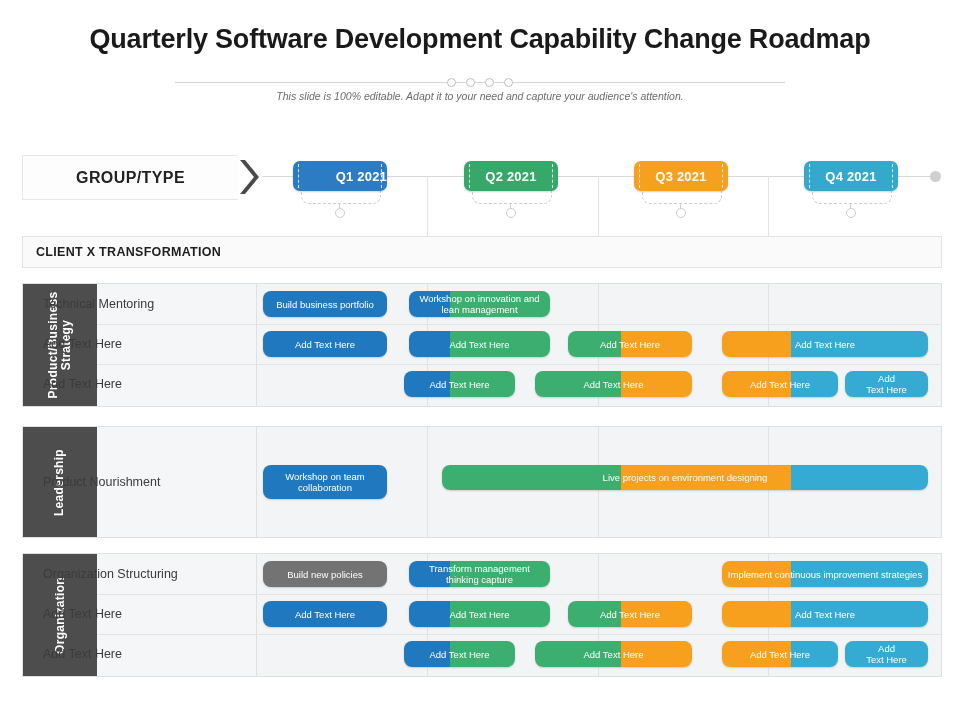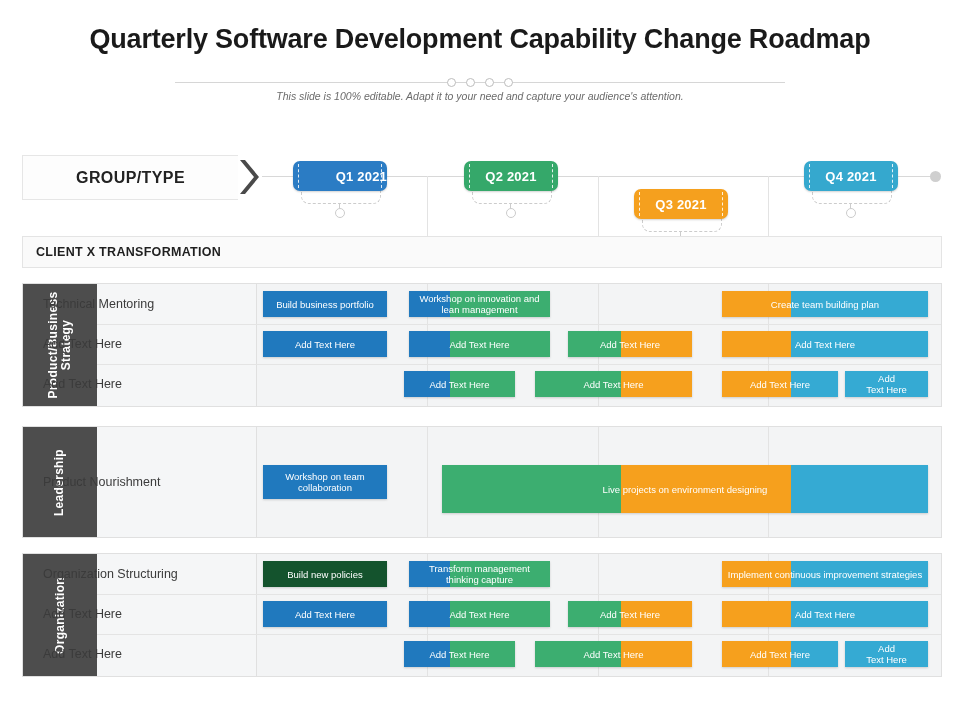--- a/index.html
+++ b/index.html
@@ -232,21 +232,21 @@
     position: absolute;
     left: 74px;
     width: 844px;
     height: 1px;
     background: #e4e4e4;
   }
 
   
   .bar {
     position: absolute;
-    border-radius: 0;
+    border-radius: 8px;
     box-shadow: 0 1px 2px rgba(0,0,0,0.16);
     display: flex;
     align-items: center;
     justify-content: center;
     text-align: center;
     color: #ffffff;
     font-size: 9.5px;
     line-height: 11px;
     box-sizing: border-box;
     padding: 0 4px;
@@ -290,21 +290,21 @@
       </div>
       <div class="qmarker" style="left: 442px;">
         <div class="qtail"></div>
         <div class="qtail-stem"></div>
         <div class="qtail-dot"></div>
         <div class="qpill" style="background: rgb(53, 168, 106);">
           <div class="inner-dash"></div>
           <span class="qpill-text">Q2 2021</span>
         </div>
       </div>
-      <div class="qmarker" style="left: 612px; margin-top: 28px;">
+      <div class="qmarker" style="left: 612px;">
         <div class="qtail"></div>
         <div class="qtail-stem"></div>
         <div class="qtail-dot"></div>
         <div class="qpill" style="background: rgb(245, 160, 30);">
           <div class="inner-dash"></div>
           <span class="qpill-text">Q3 2021</span>
         </div>
       </div>
       <div class="qmarker" style="left: 782px;">
         <div class="qtail"></div>
@@ -335,23 +335,20 @@
       <div class="row-label" style="top: 0px; height: 40px;">
         <span>Technical Mentoring</span>
       </div>
       <div class="bar" style="left: 240px; top: 7px; width: 124px; height: 26px; background: rgb(32, 121, 190);">
         <span class="bar-text">Build business portfolio</span>
       </div>
       <div class="bar" style="left: 386px; top: 7px; width: 141px; height: 26px; background: linear-gradient(to right, rgb(32, 121, 190) 0%, rgb(32, 121, 190) 29.078%, rgb(60, 174, 112) 29.078%, rgb(60, 174, 112) 100%);">
         <span class="bar-text">Workshop on innovation and
 lean  management</span>
       </div>
-      <div class="bar" style="left: 699px; top: 7px; width: 206px; height: 26px; background: linear-gradient(to right, rgb(246, 160, 29) 0%, rgb(246, 160, 29) 33.4951%, rgb(53, 170, 211) 33.4951%, rgb(53, 170, 211) 100%);">
-        <span class="bar-text">Create team building plan</span>
-      </div>
       <div class="row-label" style="top: 40px; height: 40px;">
         <span>Add Text Here</span>
       </div>
       <div class="row-sep" style="top: 40px;"></div>
       <div class="bar" style="left: 240px; top: 47px; width: 124px; height: 26px; background: rgb(32, 121, 190);">
         <span class="bar-text">Add Text Here</span>
       </div>
       <div class="bar" style="left: 386px; top: 47px; width: 141px; height: 26px; background: linear-gradient(to right, rgb(32, 121, 190) 0%, rgb(32, 121, 190) 29.078%, rgb(60, 174, 112) 29.078%, rgb(60, 174, 112) 100%);">
         <span class="bar-text">Add Text Here</span>
       </div>
@@ -387,36 +384,36 @@
       <div class="col-guide" style="left: 404px; top: 0px; height: 100%;"></div>
       <div class="col-guide" style="left: 575px; top: 0px; height: 100%;"></div>
       <div class="col-guide" style="left: 745px; top: 0px; height: 100%;"></div>
       <div class="row-label" style="top: 0px; height: 110px;">
         <span>Product Nourishment</span>
       </div>
       <div class="bar" style="left: 240px; top: 38px; width: 124px; height: 34px; background: rgb(32, 121, 190);">
         <span class="bar-text">Workshop on team
 collaboration</span>
       </div>
-      <div class="bar" style="left: 419px; top: 38px; width: 486px; height: 48px; background: linear-gradient(to right, rgb(60, 174, 112) 0%, rgb(60, 174, 112) 36.8313%, rgb(246, 160, 29) 36.8313%, rgb(246, 160, 29) 71.8107%, rgb(53, 170, 211) 71.8107%, rgb(53, 170, 211) 100%);">
+      <div class="bar" style="left: 419px; top: 38px; width: 486px; height: 25px; background: linear-gradient(to right, rgb(60, 174, 112) 0%, rgb(60, 174, 112) 36.8313%, rgb(246, 160, 29) 36.8313%, rgb(246, 160, 29) 71.8107%, rgb(53, 170, 211) 71.8107%, rgb(53, 170, 211) 100%);">
         <span class="bar-text">Live projects on environment designing</span>
       </div>
     </div>
     <div class="section" style="top: 553px; height: 122px;">
       <div class="sec-sidebar">
         <span style="white-space: pre-line;">Organization</span>
       </div>
       <div class="labelcol"></div>
       <div class="col-guide" style="left: 404px; top: 0px; height: 100%;"></div>
       <div class="col-guide" style="left: 575px; top: 0px; height: 100%;"></div>
       <div class="col-guide" style="left: 745px; top: 0px; height: 100%;"></div>
       <div class="row-label" style="top: 0px; height: 40px;">
         <span>Organization Structuring</span>
       </div>
-      <div class="bar" style="left: 240px; top: 7px; width: 124px; height: 26px; background: #14532d;">
+      <div class="bar" style="left: 240px; top: 7px; width: 124px; height: 26px; background: #737373;">
         <span class="bar-text">Build new  policies</span>
       </div>
       <div class="bar" style="left: 386px; top: 7px; width: 141px; height: 26px; background: linear-gradient(to right, rgb(32, 121, 190) 0%, rgb(32, 121, 190) 29.078%, rgb(60, 174, 112) 29.078%, rgb(60, 174, 112) 100%);">
         <span class="bar-text">Transform management
 thinking capture</span>
       </div>
       <div class="bar" style="left: 699px; top: 7px; width: 206px; height: 26px; background: linear-gradient(to right, rgb(246, 160, 29) 0%, rgb(246, 160, 29) 33.4951%, rgb(53, 170, 211) 33.4951%, rgb(53, 170, 211) 100%);">
         <span class="bar-text">Implement continuous improvement strategies</span>
       </div>
       <div class="row-label" style="top: 40px; height: 40px;">

